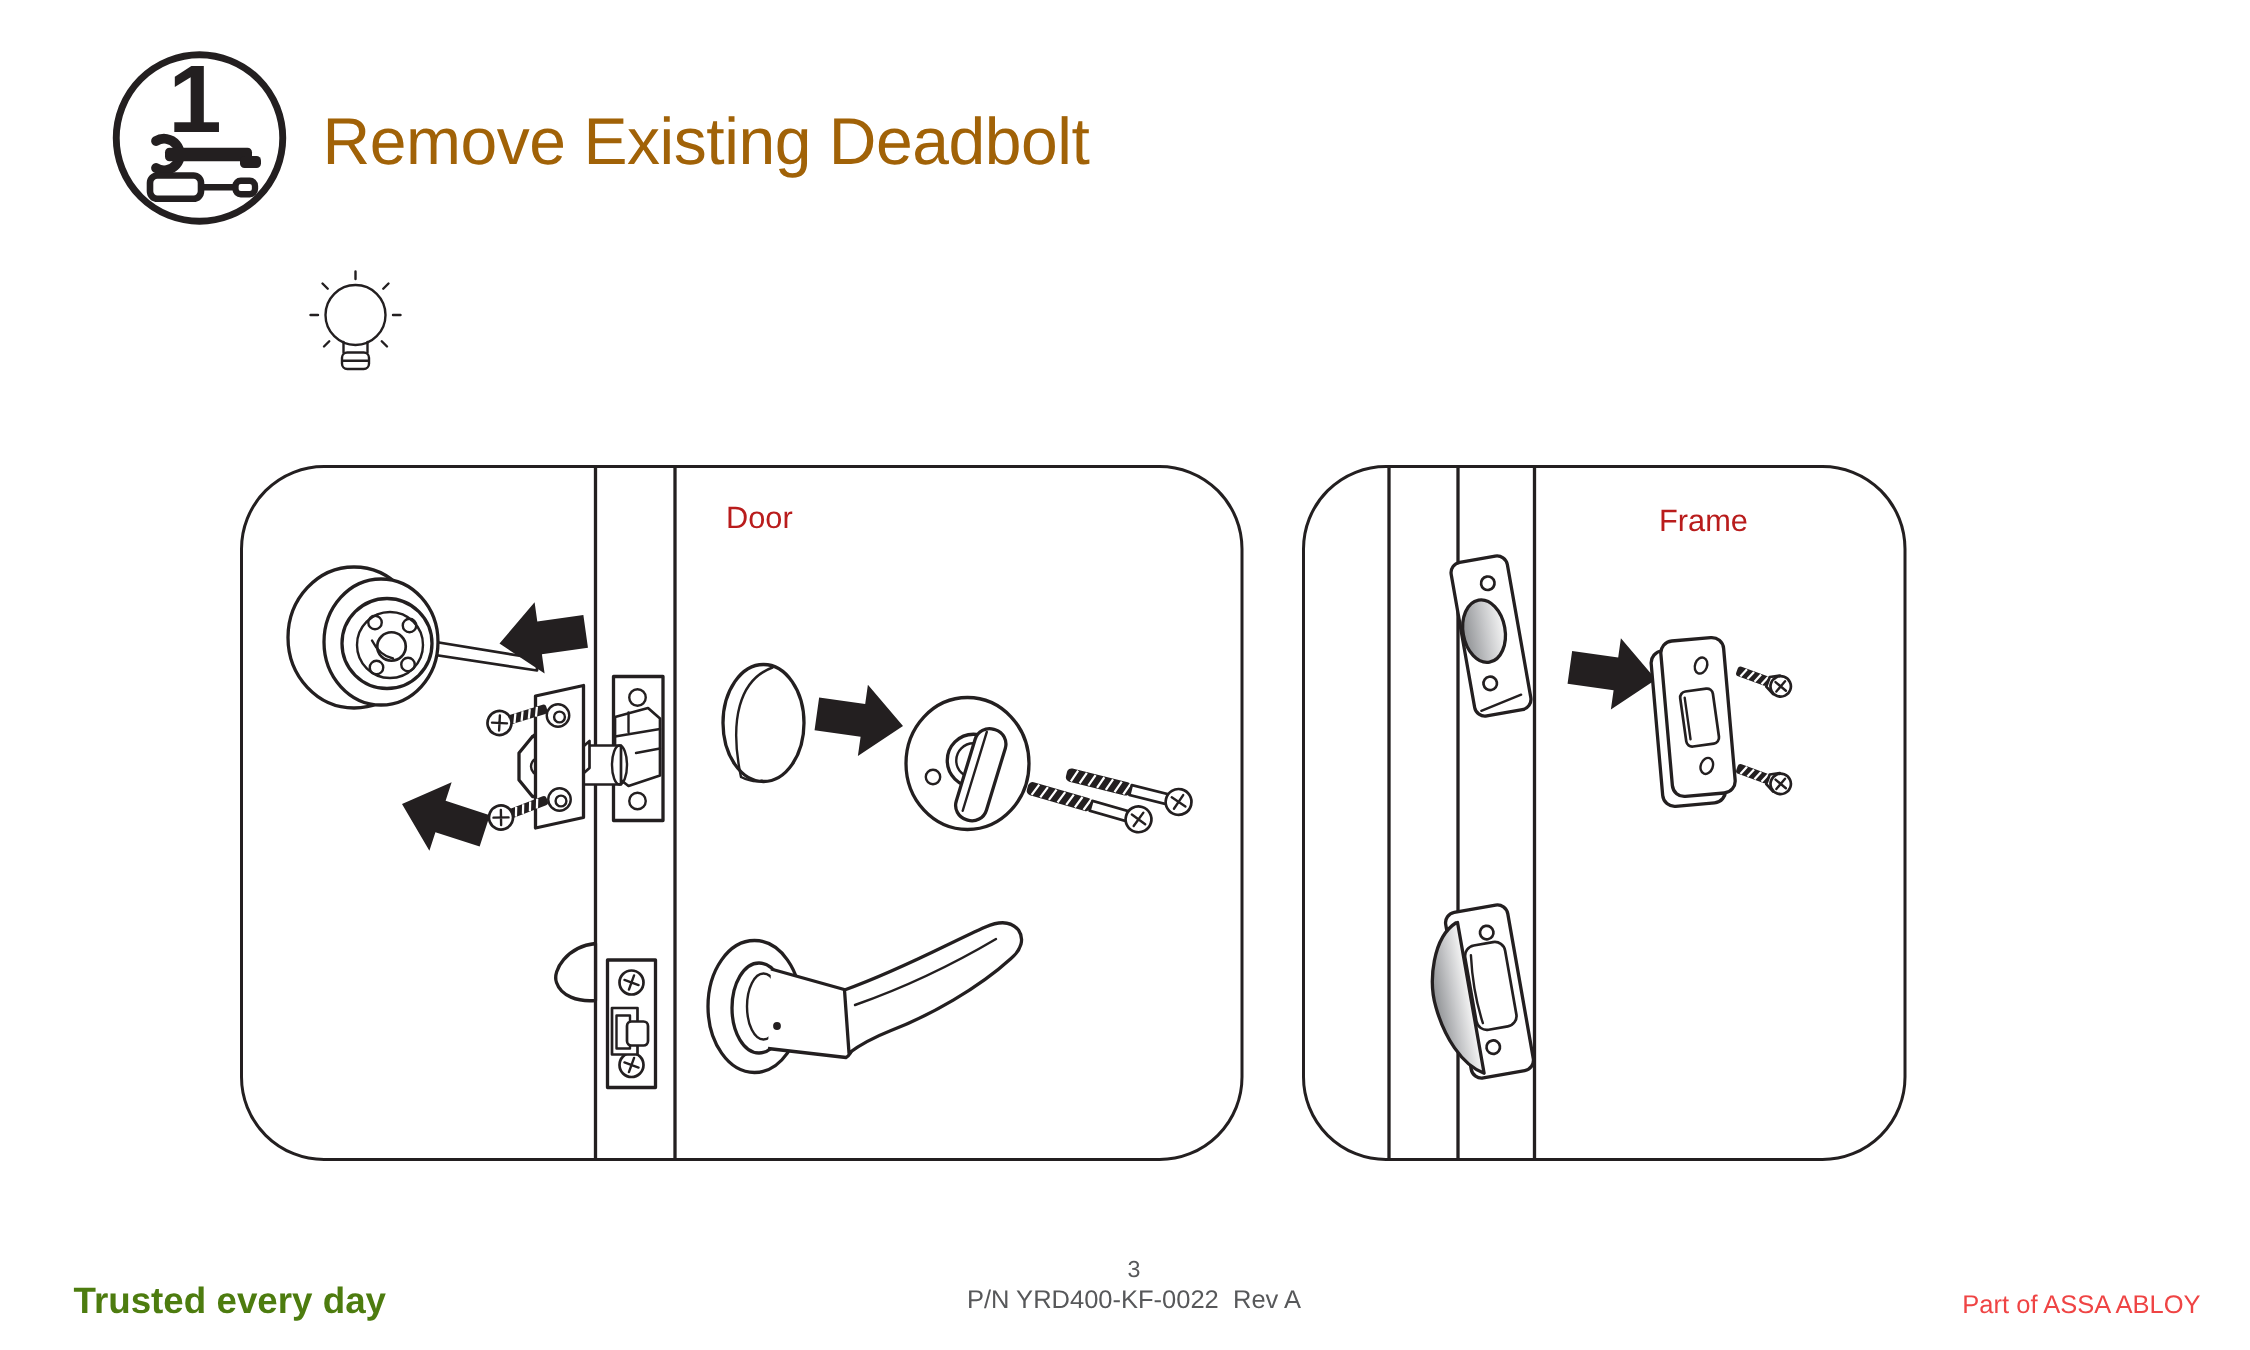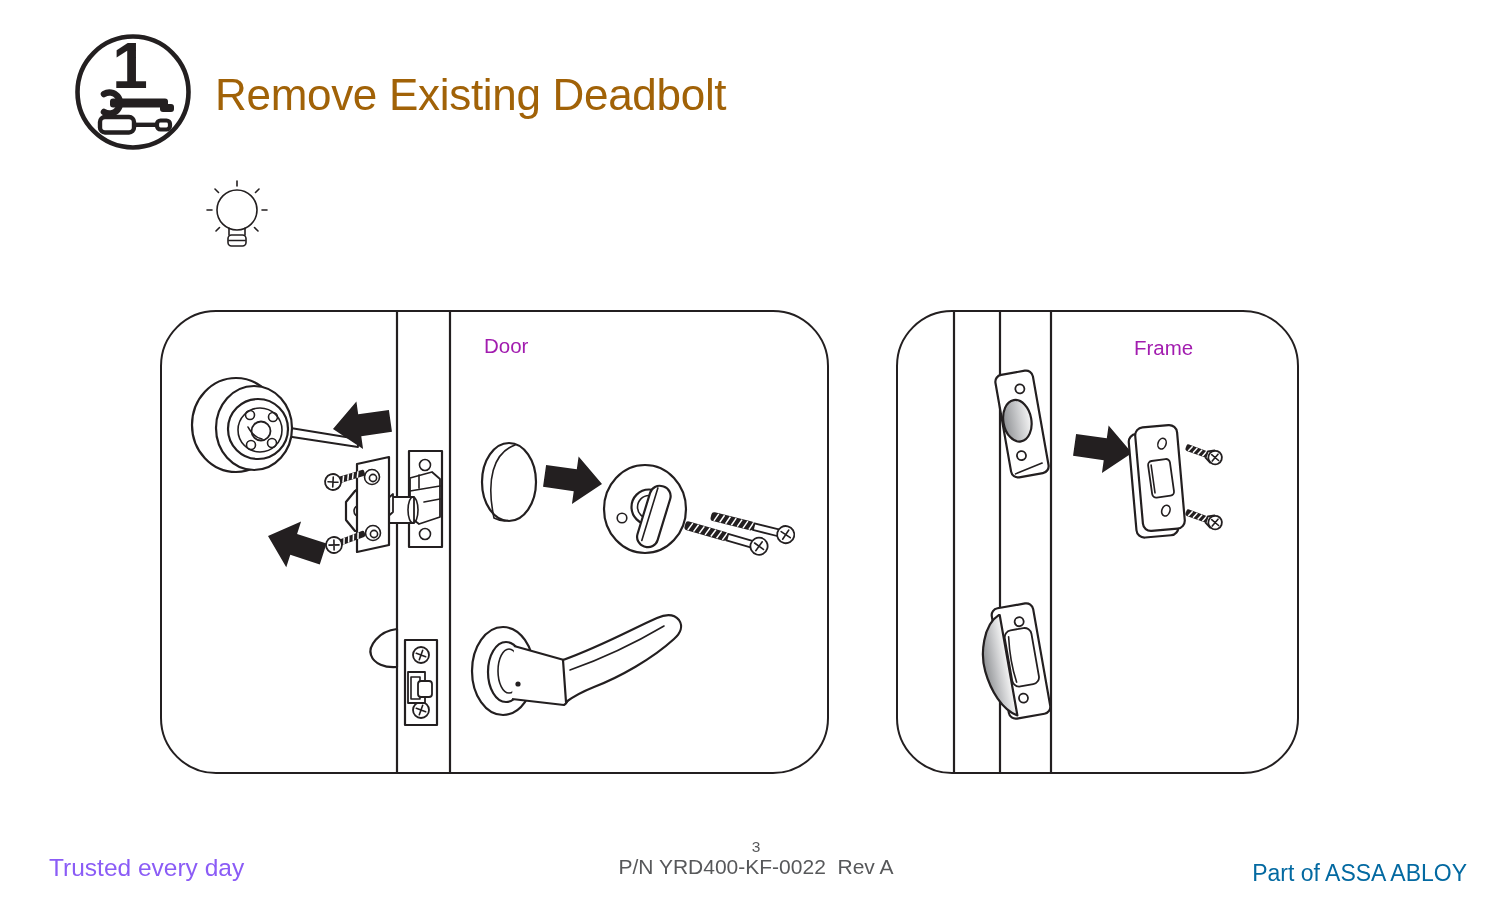--- a/index.html
+++ b/index.html
@@ -18,40 +18,40 @@
   .tip-text {
     position:absolute; left:287px; top:202px; font-size:19.5px; color:#2b2a29;
     white-space:nowrap;
   }
   
   .panel {
     position:absolute; top:310px; height:460px; border:2.6px solid #231f20;
     border-radius:56px; overflow:hidden; background:#fff;
   }
   .panel-door  { left:160px; width:665px; }
-  .panel-frame { left:896px; width:399px; }
+  .panel-frame { left:868px; width:399px; }
   .panel svg.art { position:absolute; left:0; top:0; }
   .panel-label {
-    position:absolute; font-size:20.5px; color:#a21caf; z-index:2; white-space:nowrap;
+    position:absolute; font-size:20.5px; color:#b91c1c; z-index:2; white-space:nowrap;
   }
   .label-door  { left:322px; top:22px; }
   .label-frame { left:236px; top:24px; }
   
   .tagline {
-    position:absolute; left:49px; top:854px; font-size:24.5px; font-weight:400;
-    color:#8b5cf6; white-space:nowrap;
+    position:absolute; left:49px; top:854px; font-size:24.5px; font-weight:700;
+    color:#4d7c0f; white-space:nowrap;
   }
   .footer-center {
     position:absolute; left:556px; top:838px; width:400px; text-align:center;
     color:#57585a;
   }
   .page-number { font-size:15.5px; line-height:18px; }
-  .part-number { font-size:21px; line-height:22px; white-space:pre; }
+  .part-number { font-size:17px; line-height:22px; white-space:pre; }
   .brand {
-    position:absolute; right:33px; top:860px; font-size:23px; color:#0369a1;
+    position:absolute; right:33px; top:860px; font-size:17px; color:#ef4444;
     white-space:nowrap;
   }
   
   .ln  { fill:none; stroke:#231f20; stroke-width:2.2; stroke-linecap:round; stroke-linejoin:round; }
   .ln1 { fill:none; stroke:#231f20; stroke-width:1.6; stroke-linecap:round; stroke-linejoin:round; }
   .wh  { fill:#ffffff; stroke:#231f20; stroke-width:2.2; stroke-linejoin:round; }
   .wh1 { fill:#ffffff; stroke:#231f20; stroke-width:1.8; stroke-linejoin:round; }
   .blk { fill:#231f20; stroke:none; }
   .hatch { stroke:#ffffff; stroke-width:1.5; fill:none; }
   .grad { fill:url(#gradGray); stroke:#231f20; stroke-width:2.2; stroke-linejoin:round; }

